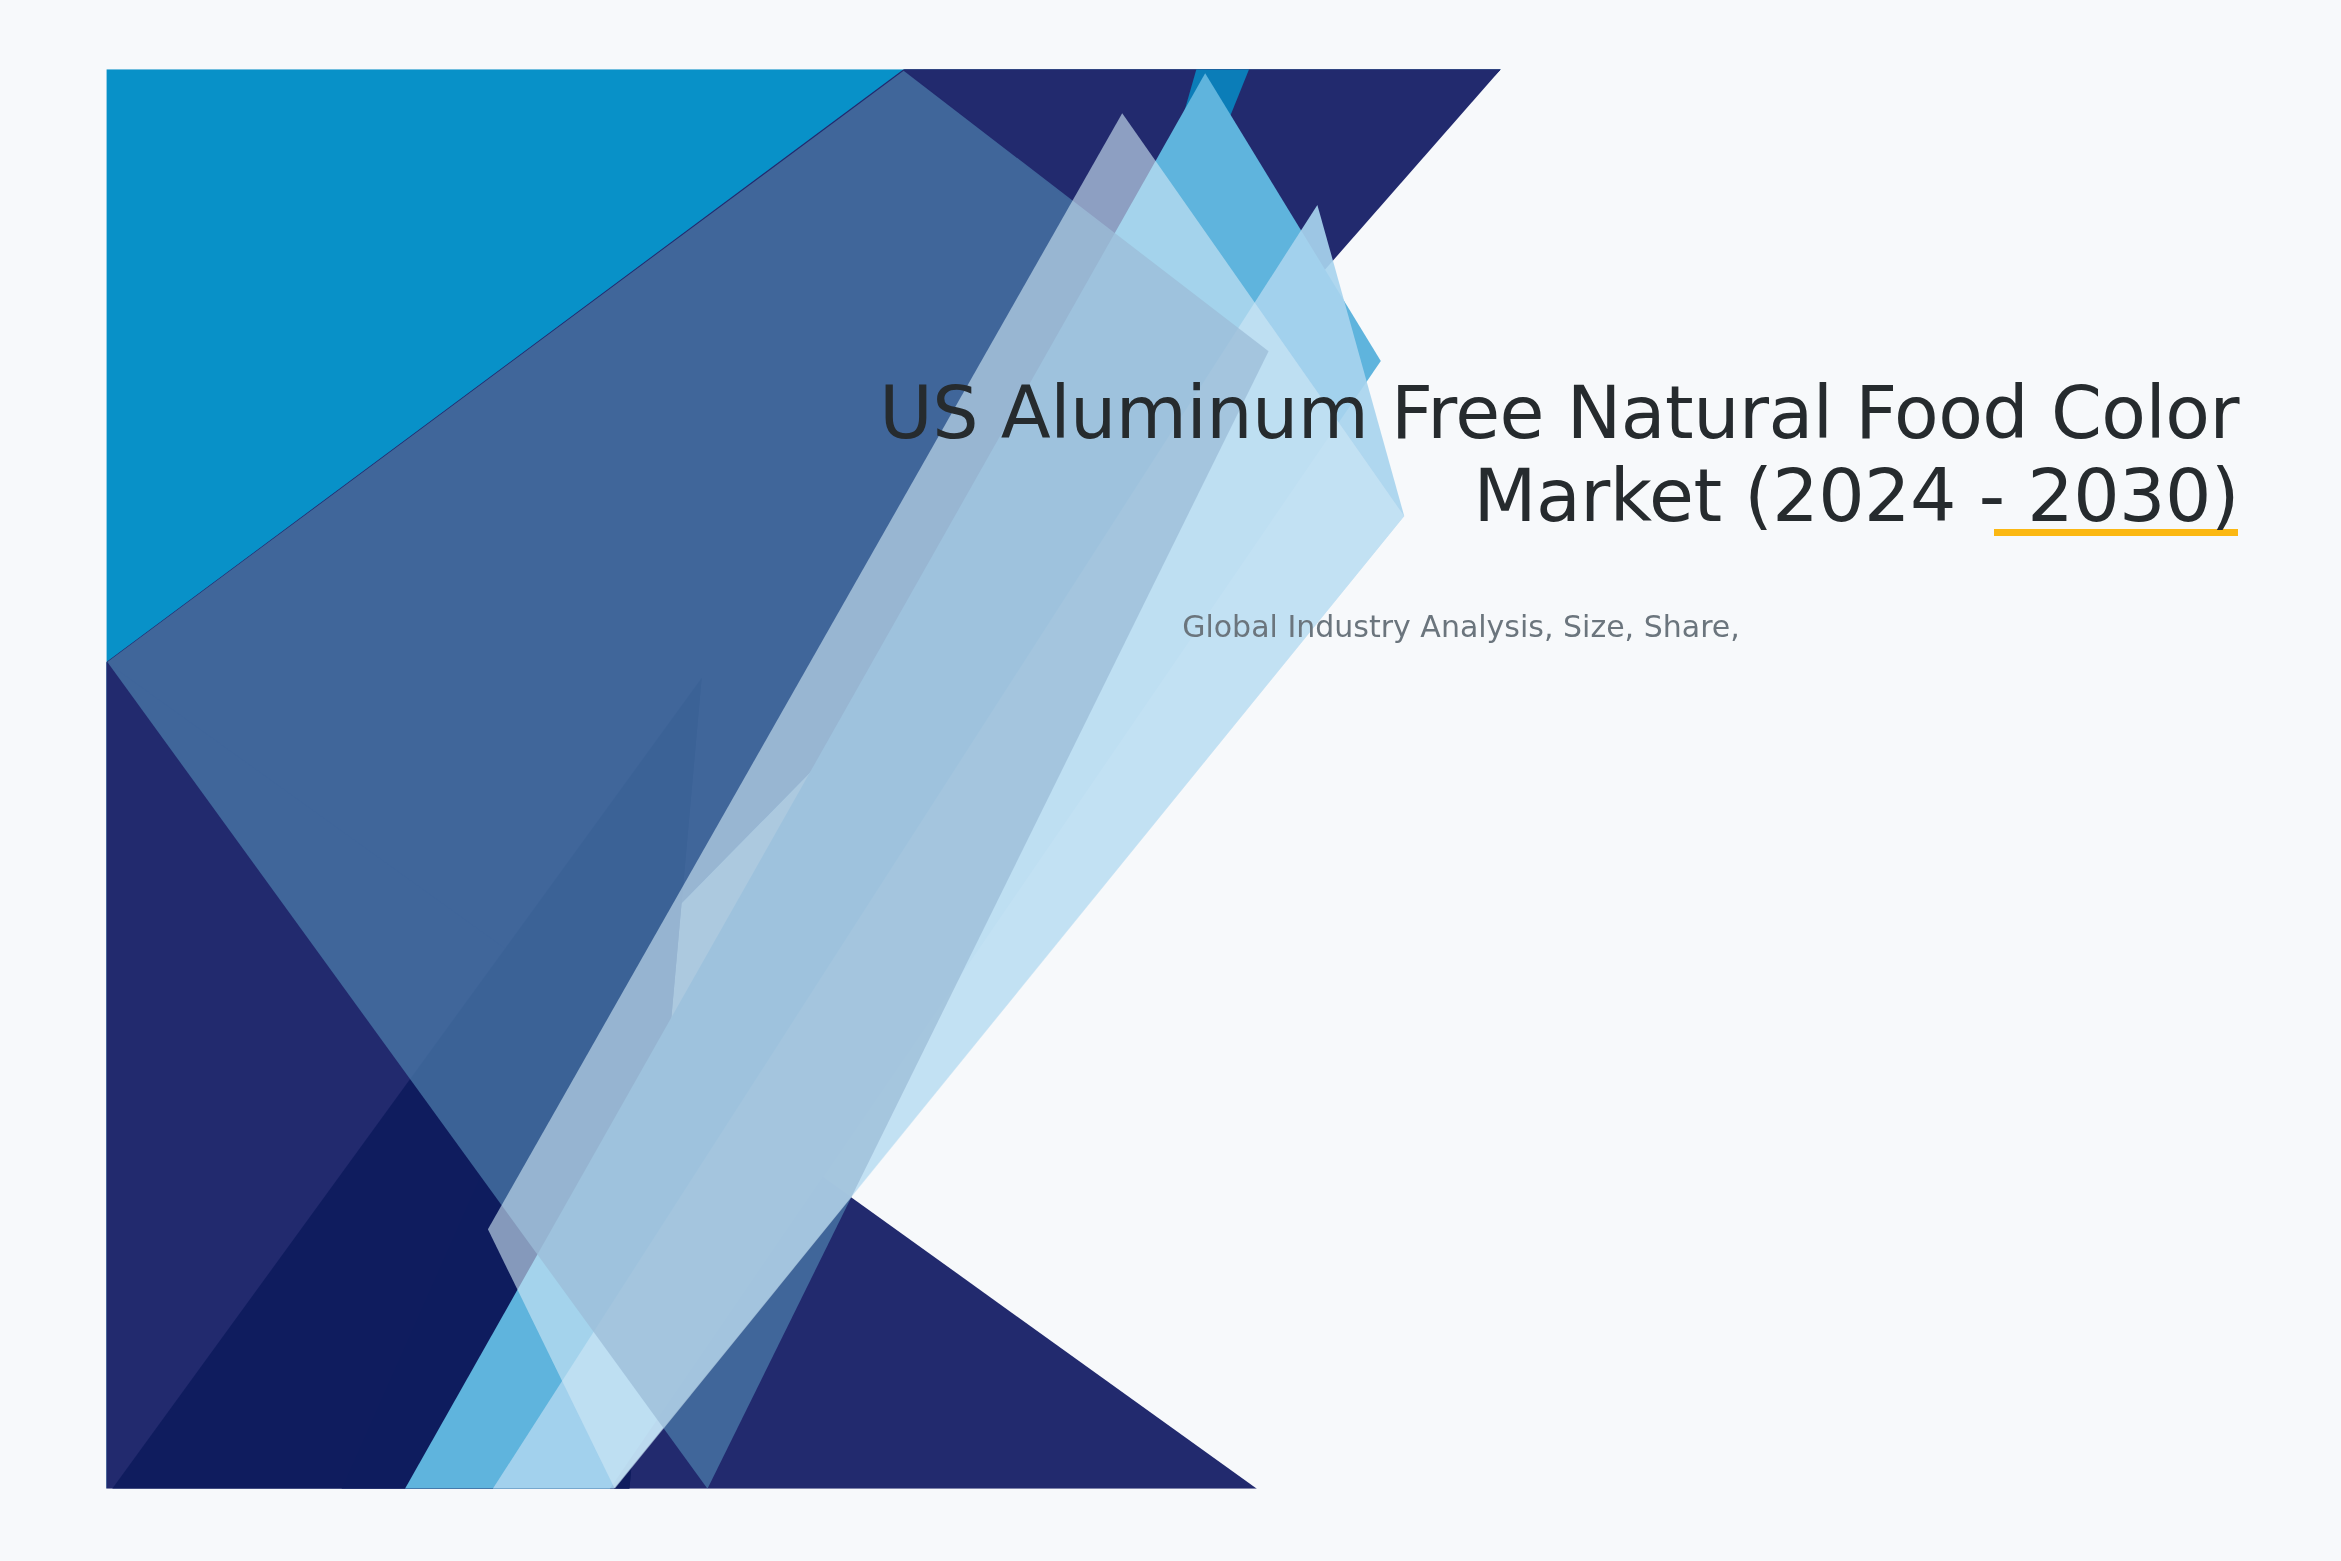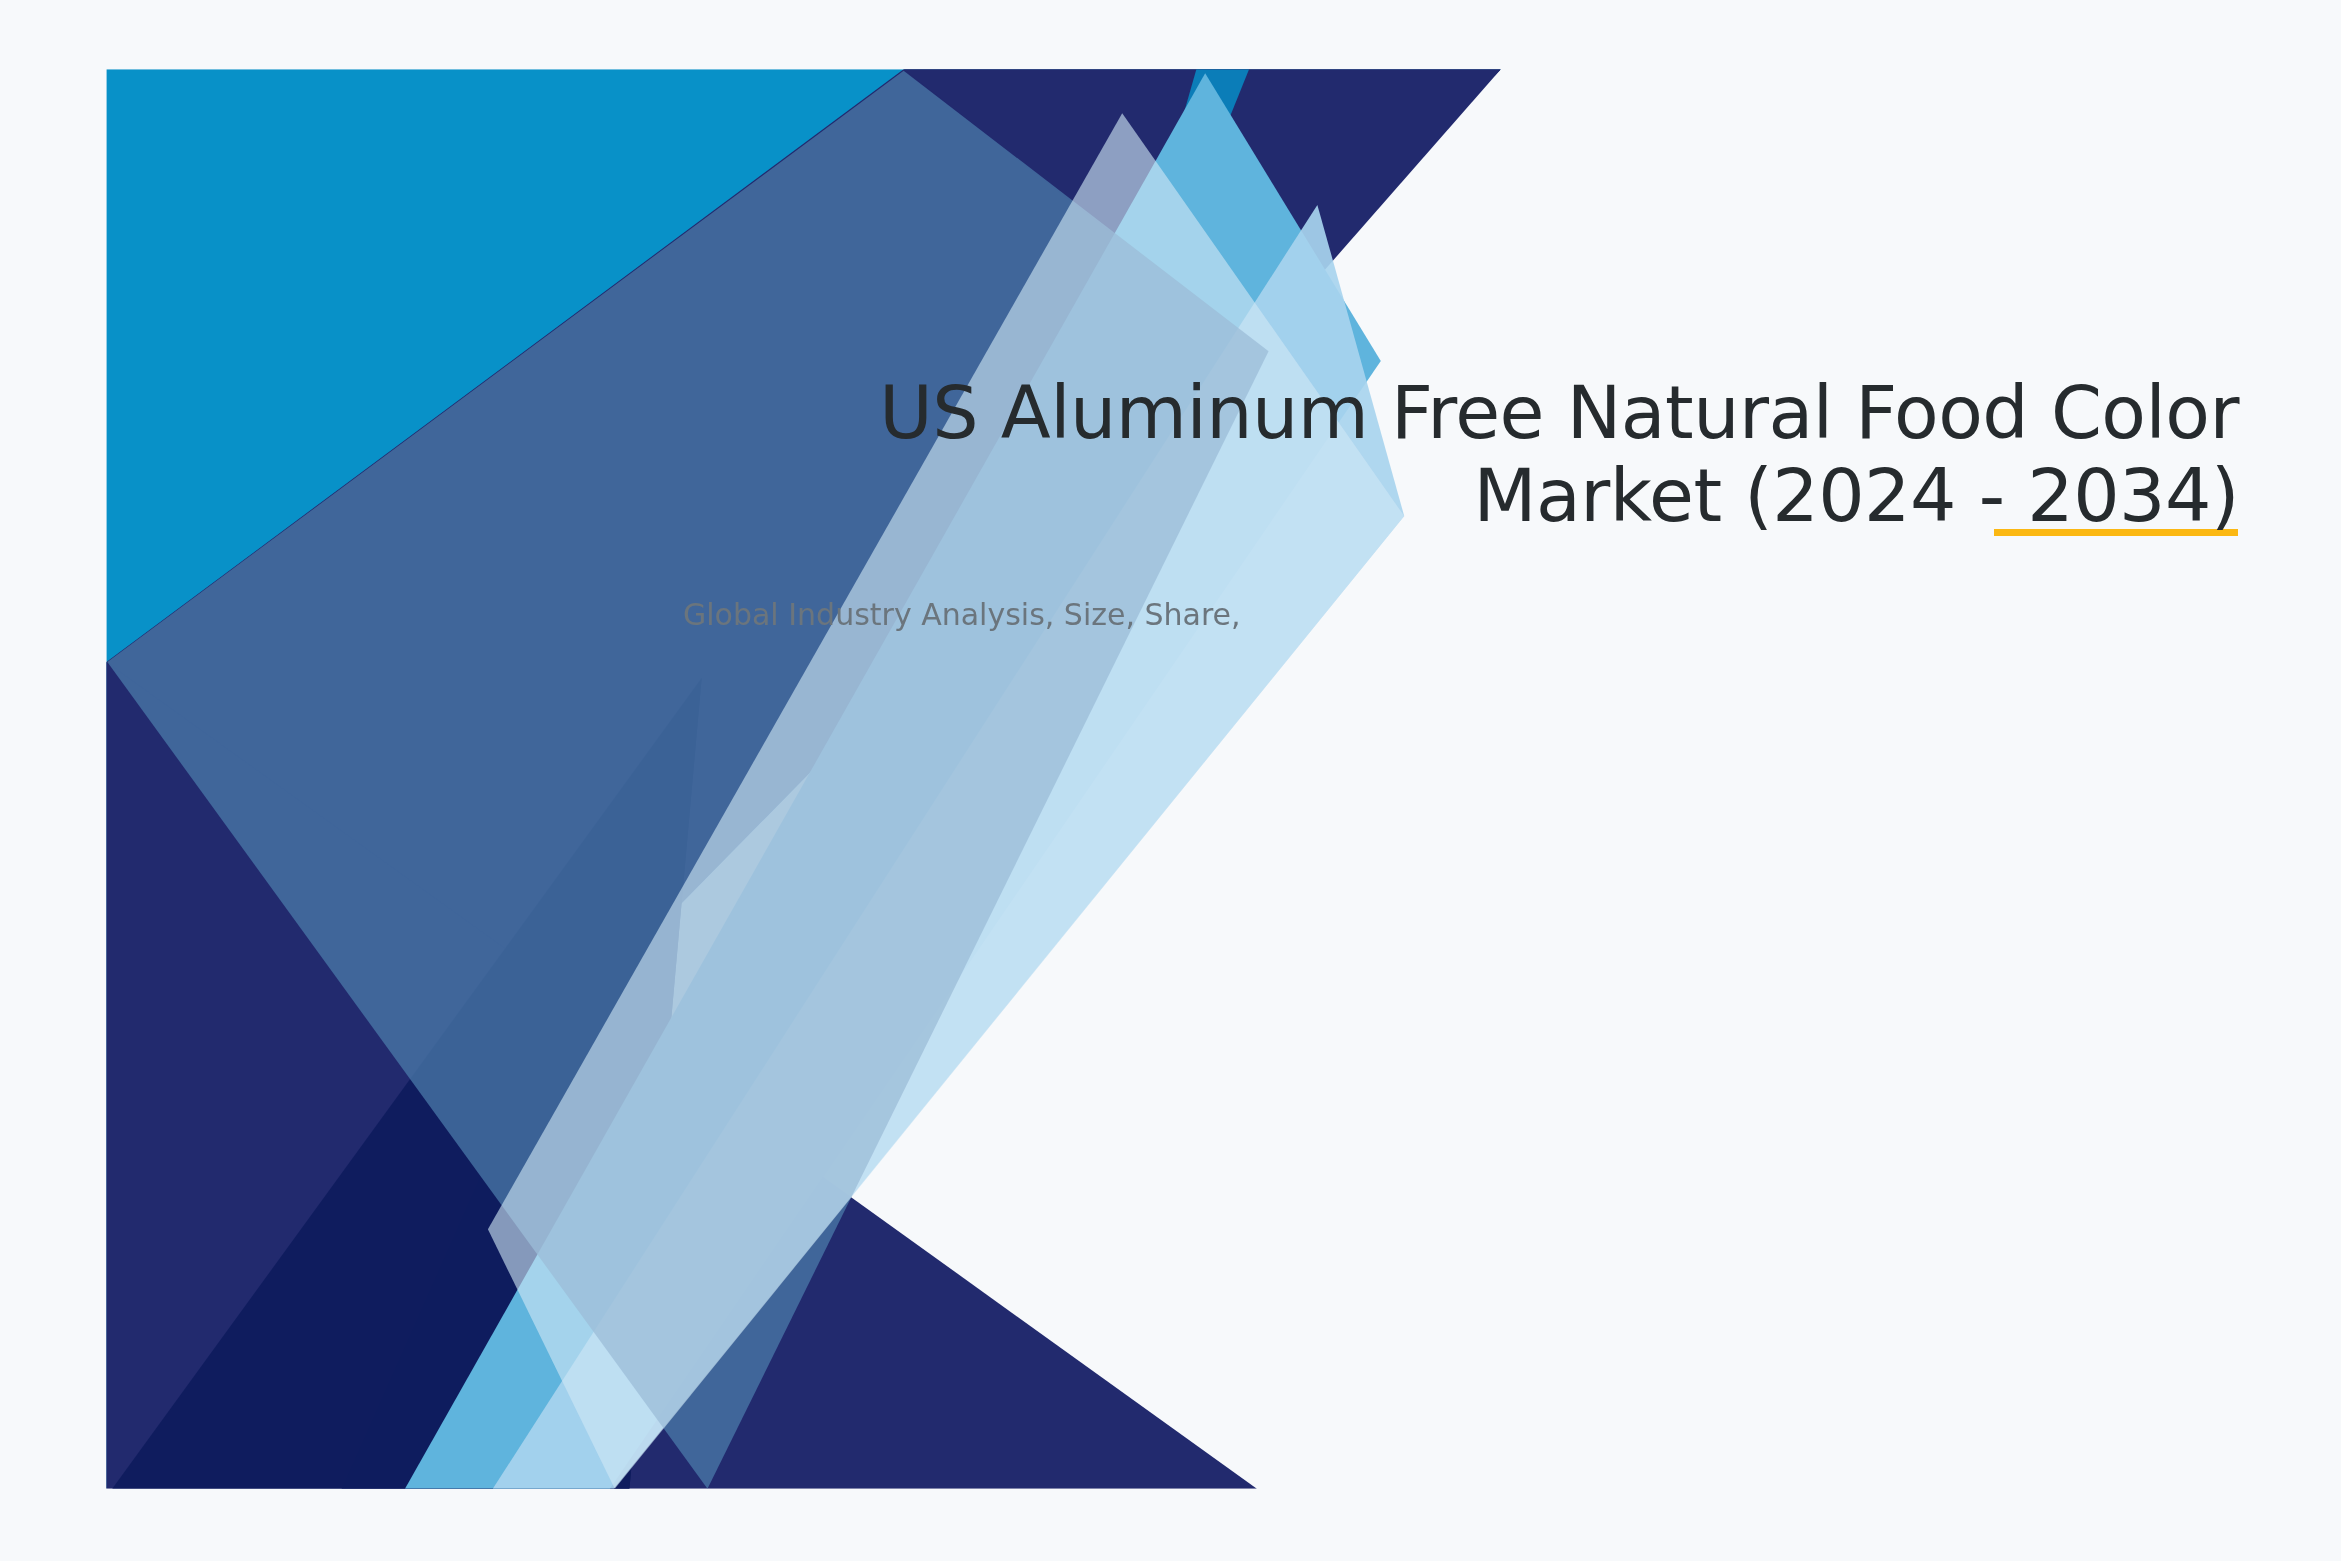--- a/index.html
+++ b/index.html
@@ -58,28 +58,28 @@
     position: absolute;
     left: 1994px;
     top: 529px;
     width: 244px;
     height: 7.3px;
     background: #fbb813;
     z-index: 2;
   }
 
   #report-subtitle {
-    margin: 0;
+    margin: 12px;
     padding-top: 58px;
     font-family: "DejaVu Sans", sans-serif;
     font-weight: 400;
     font-size: 30px;
     line-height: 1.34;
     color: #6b757d;
-    text-align: left;
+    text-align: center;
     z-index: 3;
     position: relative;
   }
 </style>
 </head>
 <body>
 
 <div id="cover">
 
   <svg id="artwork" viewBox="0 0 4800 3200" width="2342" height="1561" xmlns="http://www.w3.org/2000/svg" preserveAspectRatio="none" aria-hidden="true">
@@ -114,20 +114,20 @@
 
       <polygon points="2300,232 2878,1058 1260,3052 1000,2520" fill="#cfe6f6" opacity="0.62"></polygon>
 
     </g>
   </svg>
 
   <div id="title-underline"></div>
 
   <div id="text-block">
 
-    <h1 id="report-title"><span>US Aluminum Free Natural Food Color</span><br><span>Market (2024 - 2034)</span></h1>
+    <h1 id="report-title"><span>US Aluminum Free Natural Food Color</span><br><span>Market (2024 - 2030)</span></h1>
 
     <p id="report-subtitle"><span>Global Industry Analysis, Size, Share,</span><br></p>
 
   </div>
 
 </div>
 
 
 </body></html>

